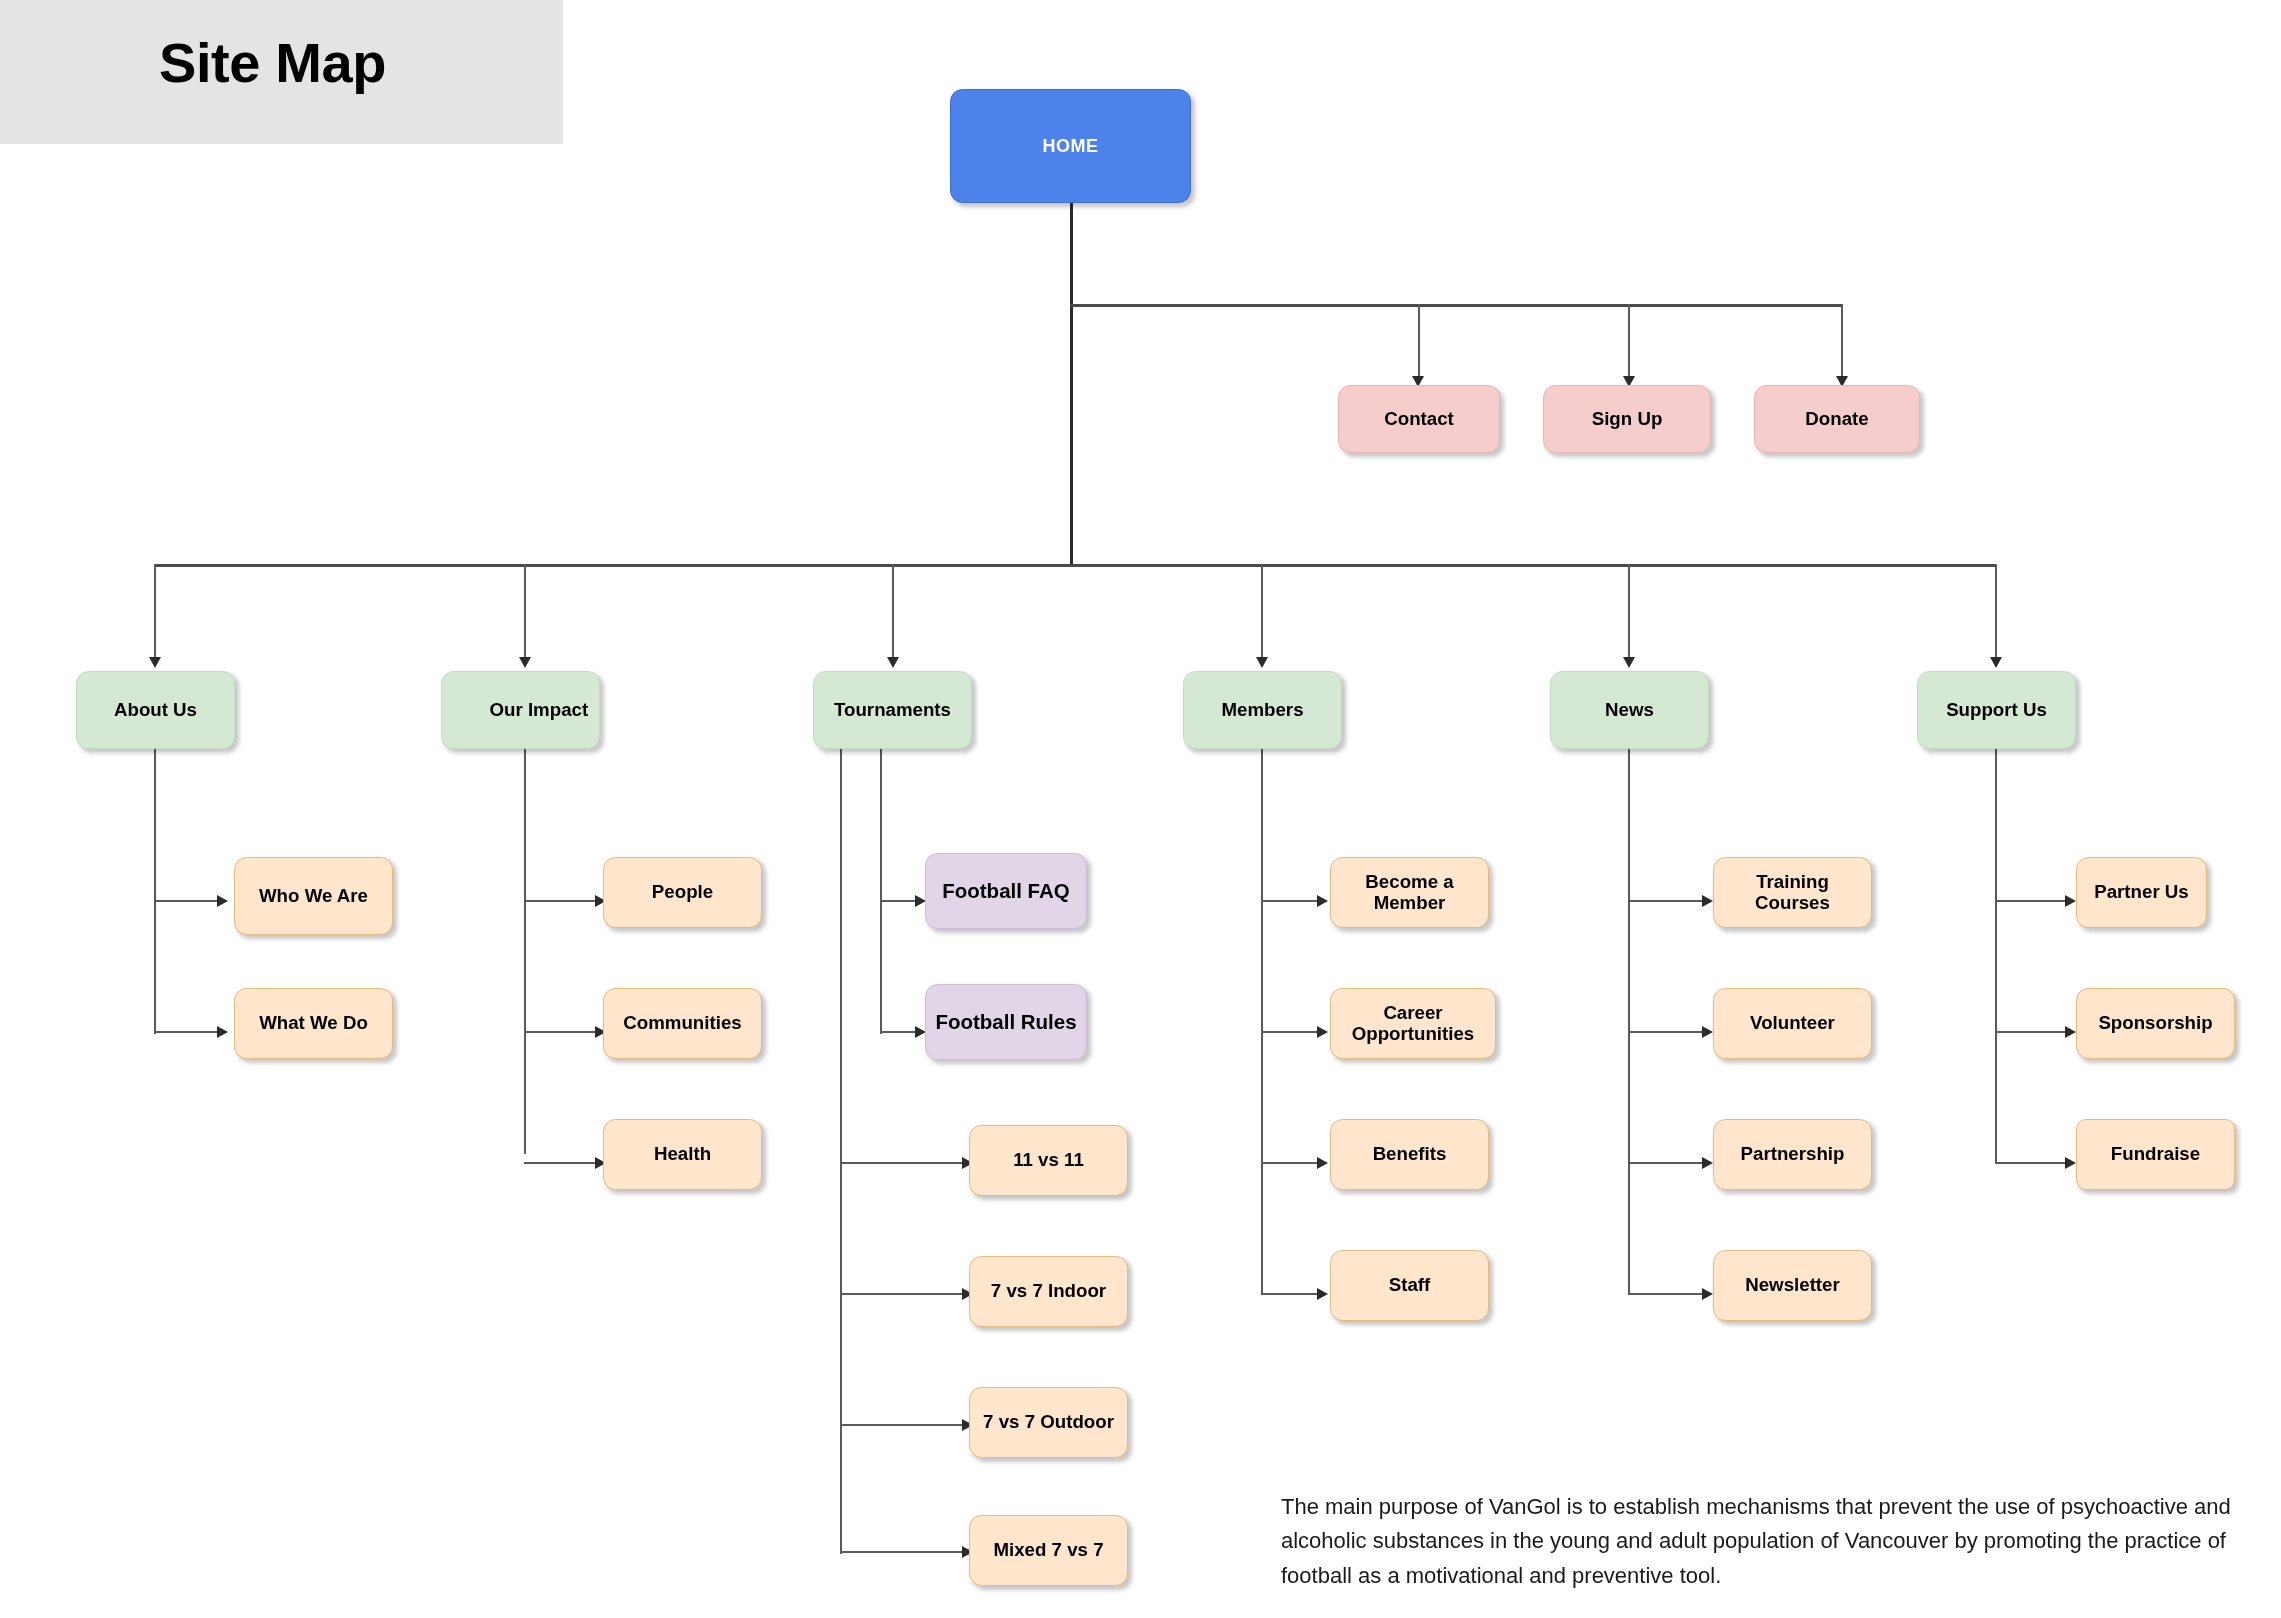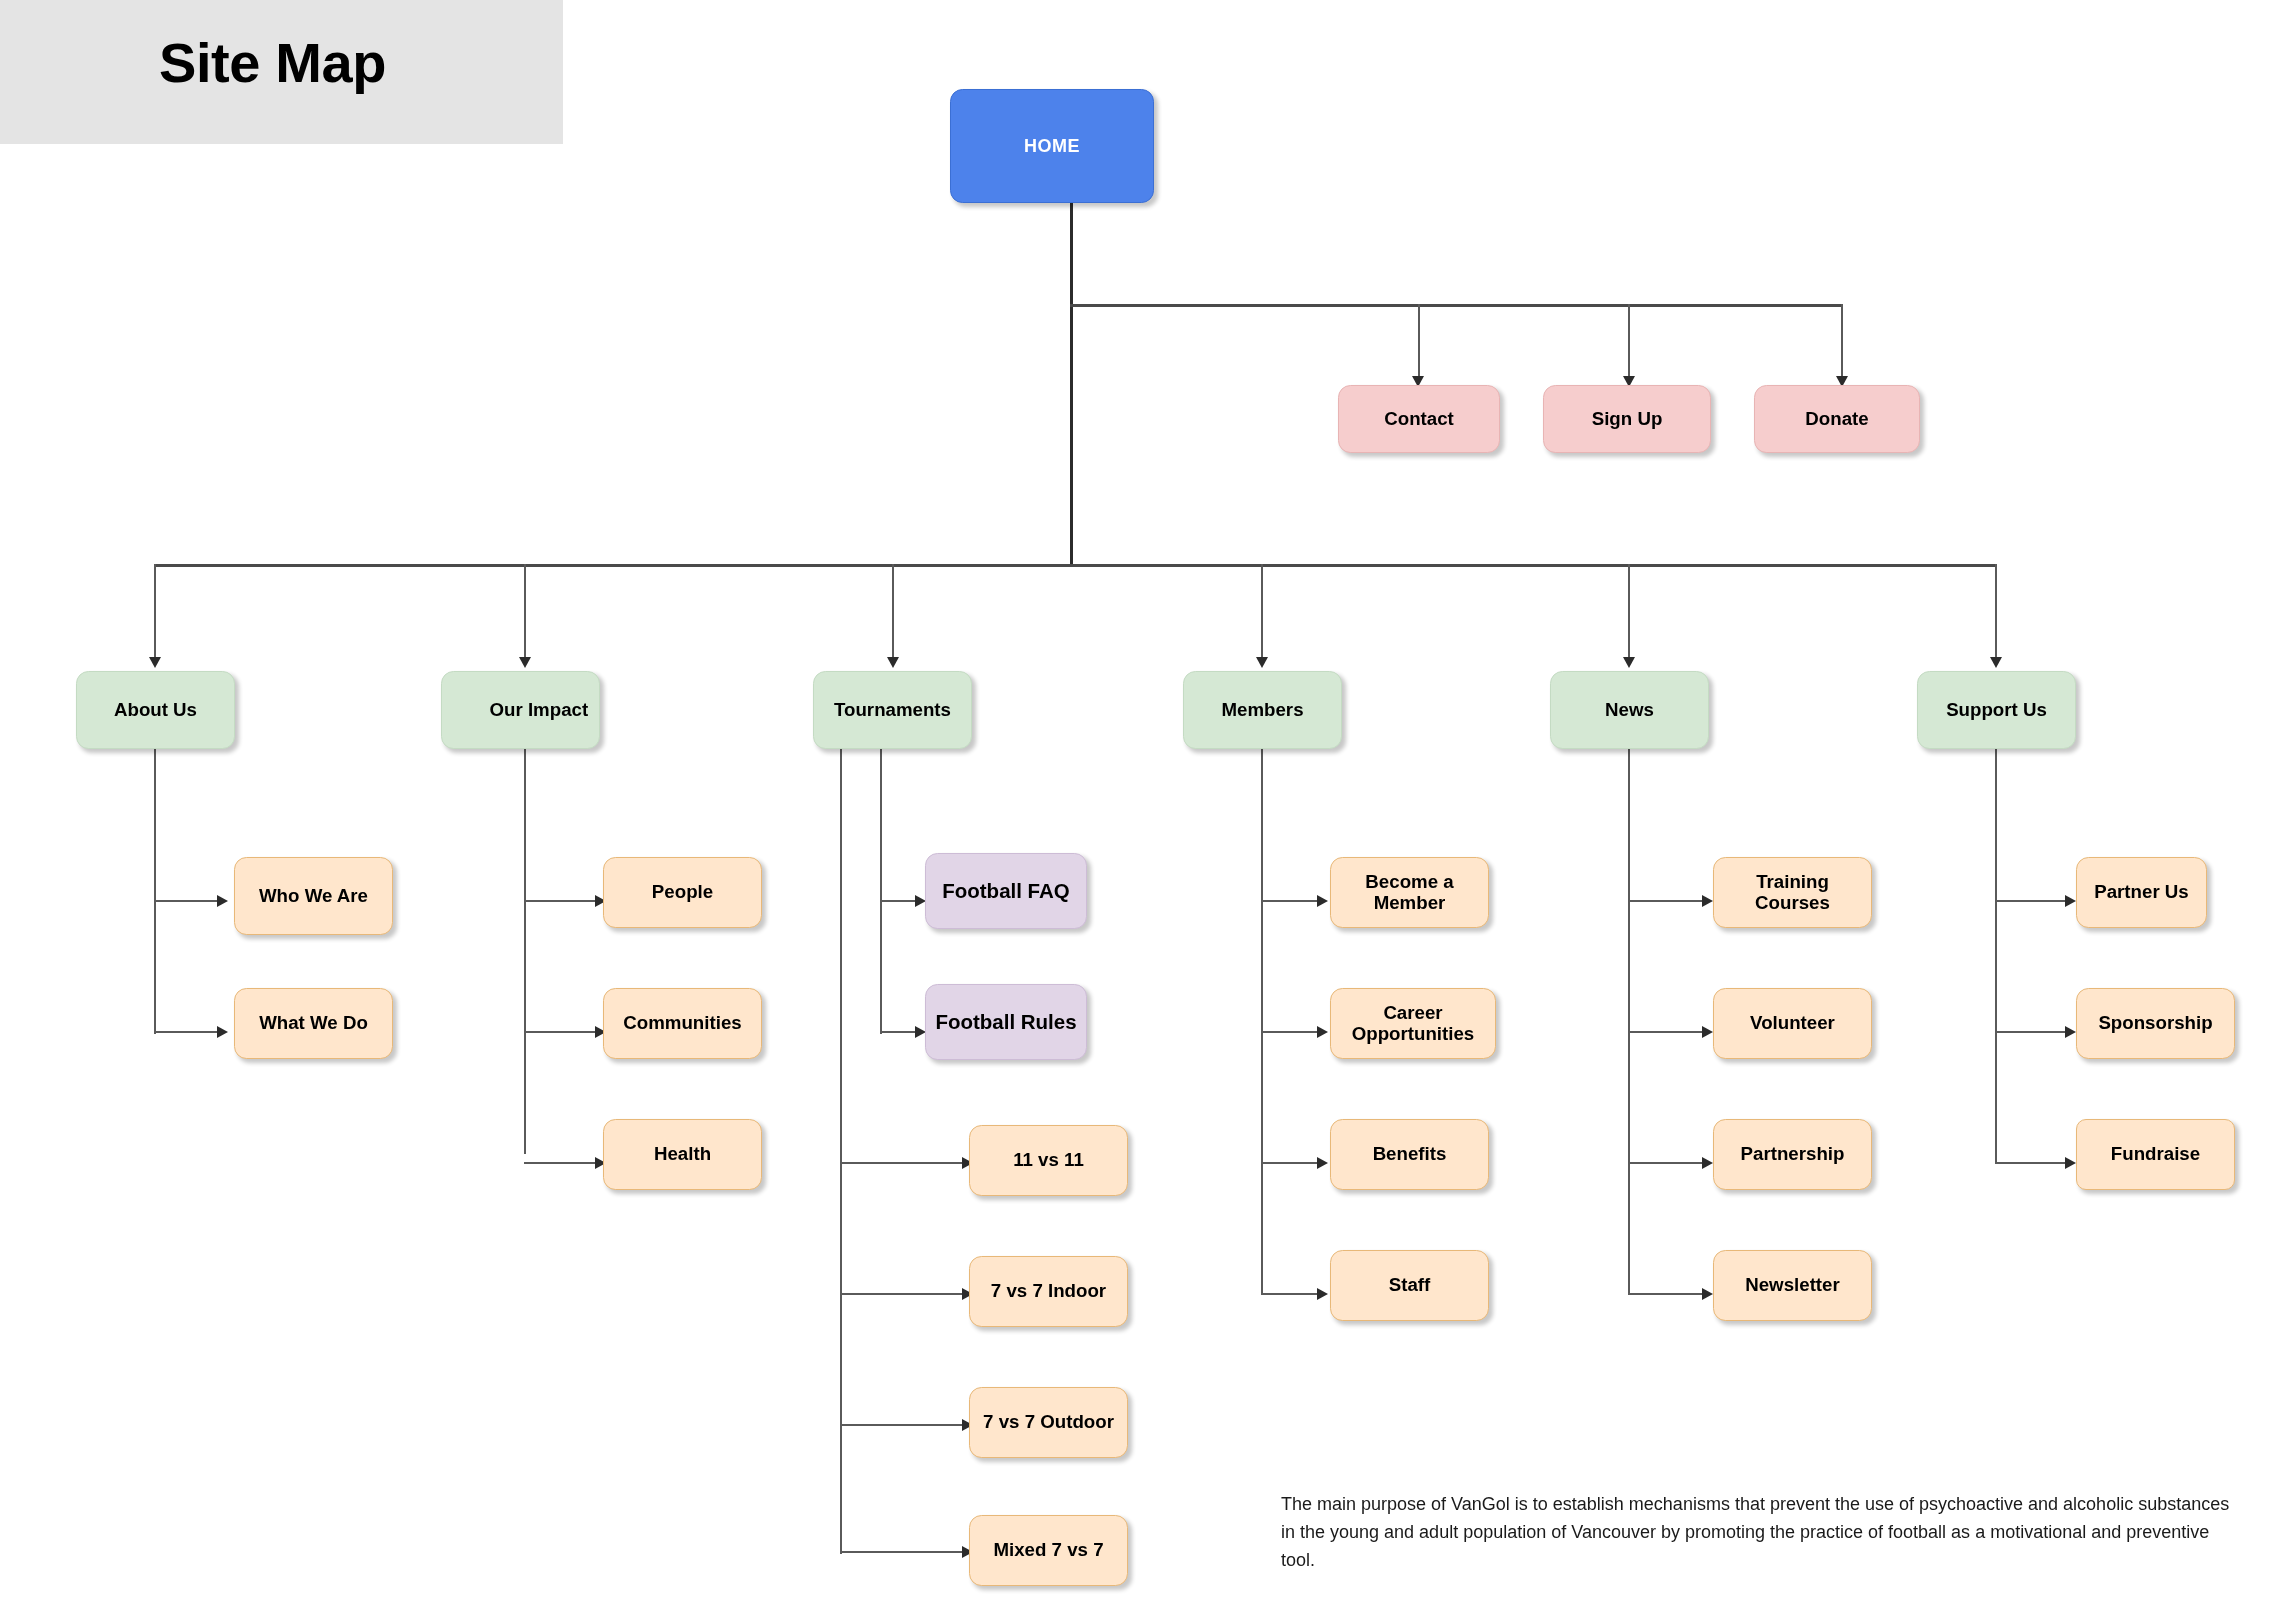--- a/index.html
+++ b/index.html
@@ -45,21 +45,21 @@
 
   .arrow-d{position:absolute;width:0;height:0;
            border-left:6.2px solid transparent;border-right:6.2px solid transparent;
            border-top:11.6px solid #2b2b2b;}
   .arrow-r{position:absolute;width:0;height:0;
            border-top:6.2px solid transparent;border-bottom:6.2px solid transparent;
            border-left:11.6px solid #2b2b2b;}
 
   
   .note{position:absolute;left:1281px;top:1490px;width:964px;
-        font-size:18px;line-height:1.56;color:#1a1a1a;
+        font-size:22px;line-height:1.56;color:#1a1a1a;
         font-family:"Liberation Sans","DejaVu Sans",sans-serif;
         font-stretch:condensed;text-align:left;}
 </style>
 </head>
 <body>
 
 <div id="canvas">
 
   <div class="title-band"></div>
   <div class="title-text">Site Map</div>
@@ -145,21 +145,21 @@
   <div class="arrow-r" style="left:1702px;top:1288px;"></div>
 
   <div class="ln lnv" style="left:1995px;top:749px;height:415px;"></div>
   <div class="ln lnh" style="left:1995px;top:900px;width:71px;"></div>
   <div class="arrow-r" style="left:2065px;top:895px;"></div>
   <div class="ln lnh" style="left:1995px;top:1031px;width:71px;"></div>
   <div class="arrow-r" style="left:2065px;top:1026px;"></div>
   <div class="ln lnh" style="left:1995px;top:1162px;width:71px;"></div>
   <div class="arrow-r" style="left:2065px;top:1157px;"></div>
 
-  <div class="node n-home cond" style="left:950px;top:89px;width:204px;height:114px;">HOME</div>
+  <div class="node n-home cond" style="left:950px;top:89px;width:241px;height:114px;">HOME</div>
 
   <div class="node n-pink cond" style="left:1338px;top:385px;width:162px;height:68px;">Contact</div>
   <div class="node n-pink cond" style="left:1543px;top:385px;width:168px;height:68px;">Sign Up</div>
   <div class="node n-pink cond" style="left:1754px;top:385px;width:166px;height:68px;">Donate</div>
 
   <div class="node n-green cond" style="left:76px;top:671px;width:159px;height:78px;">About Us</div>
   <div class="node n-green cond" style="left:441px;top:671px;width:159px;height:78px;padding-left:42px;">Our  Impact</div>
   <div class="node n-green cond" style="left:813px;top:671px;width:159px;height:78px;">Tournaments</div>
   <div class="node n-green cond" style="left:1183px;top:671px;width:159px;height:78px;">Members</div>
   <div class="node n-green cond" style="left:1550px;top:671px;width:159px;height:78px;">News</div>

